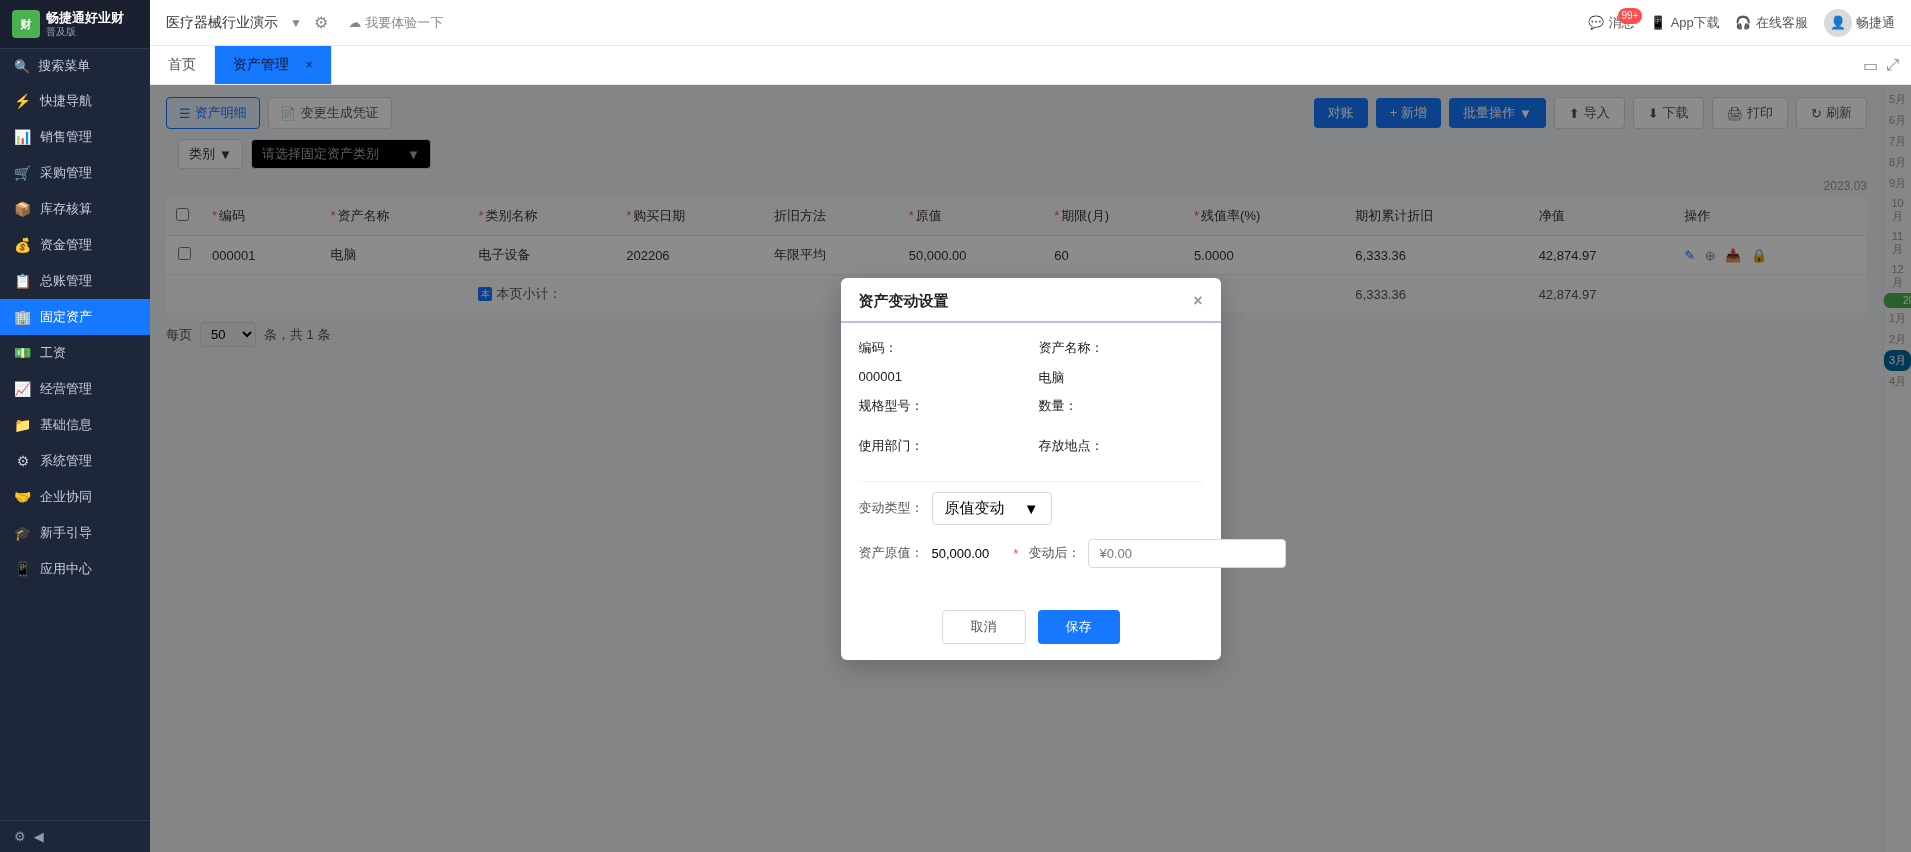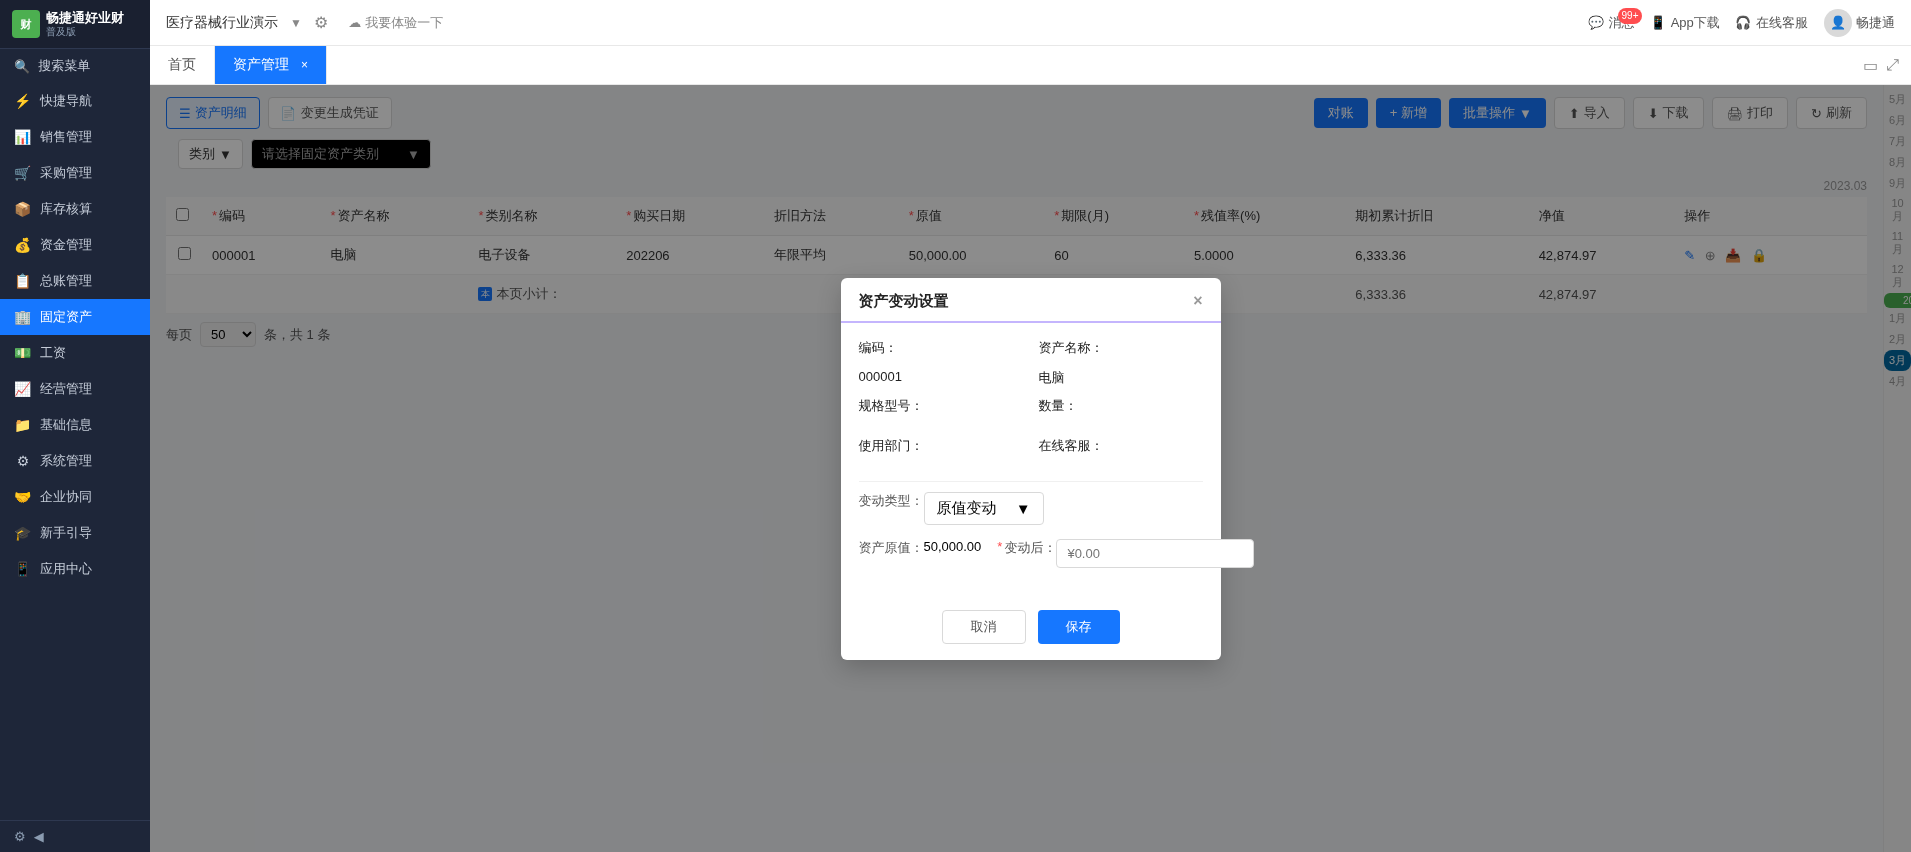--- a/index.html
+++ b/index.html
@@ -92,21 +92,22 @@
     }
     .tab {
       padding: 10px 18px;
       cursor: pointer;
       font-size: 14px;
       color: #555;
       border-right: 1px solid #e8e8e8;
     }
     .tab.active {
       background: #1677ff;
-      color: #ffffff;
+      color: #0f172a;
+      font-family: Liberation Mono, monospace;
     }
     .tab-close { margin-left: 8px; font-size: 12px; cursor: pointer; }
     .tab-actions { margin-left: auto; display: flex; gap: 8px; padding-right: 12px; }
     .tab-action-btn { color: #888; cursor: pointer; font-size: 16px; }
 
     
     .content-area { flex: 1; overflow: hidden; position: relative; display: flex; }
     .page-content { flex: 1; overflow: auto; padding: 12px 16px; }
 
     
@@ -194,21 +195,21 @@
       padding: 14px 18px 10px;
       border-bottom: 2px solid #c4b5fd;
       font-size: 15px; font-weight: 600; color: #222;
     }
     .modal-close { cursor: pointer; color: #999; font-size: 16px; }
     .modal-body { padding: 16px 18px; }
     .modal-grid { display: grid; grid-template-columns: 1fr 1fr; gap: 10px 16px; margin-bottom: 14px; }
     .modal-field { display: flex; flex-direction: column; gap: 12px; }
     .modal-field span { color: #222; font-size: 13px; }
     .modal-divider { border: none; border-top: 1px solid #f0f0f0; margin: 10px 0; }
-    .modal-row { display: flex; align-items: flex-start; margin-bottom: 14px; }
+    .modal-row { display: flex; align-items: center; gap: 8px; margin-bottom: 14px; }
     .modal-row label { color: #555; font-size: 13px; white-space: nowrap; }
     .modal-select-box {
       display: flex; align-items: center; gap: 6px;
       padding: 6px 12px; border: 1px solid #d9d9d9; border-radius: 4px;
       background: #fff; font-size: 15px; cursor: pointer; min-width: 120px;
     }
     .modal-input {
       flex: 1; padding: 6px 10px; border: 1px solid #d9d9d9; border-radius: 4px; font-size: 13px;
     }
     .required-marker { color: #ff4d4f; margin-right: 2px; font-size: 13px; }
@@ -512,21 +513,21 @@
             </div>
             <div class="modal-field">
               <span>数量：</span>
               <span></span>
             </div>
             <div class="modal-field">
               <span>使用部门：</span>
               <span></span>
             </div>
             <div class="modal-field">
-              <span>在线客服：</span>
+              <span>存放地点：</span>
               <span></span>
             </div>
           </div>
 
           <hr class="modal-divider">
 
           <div class="modal-row">
             <label>变动类型：</label>
             <div class="modal-select-box">
               <span>原值变动</span>

